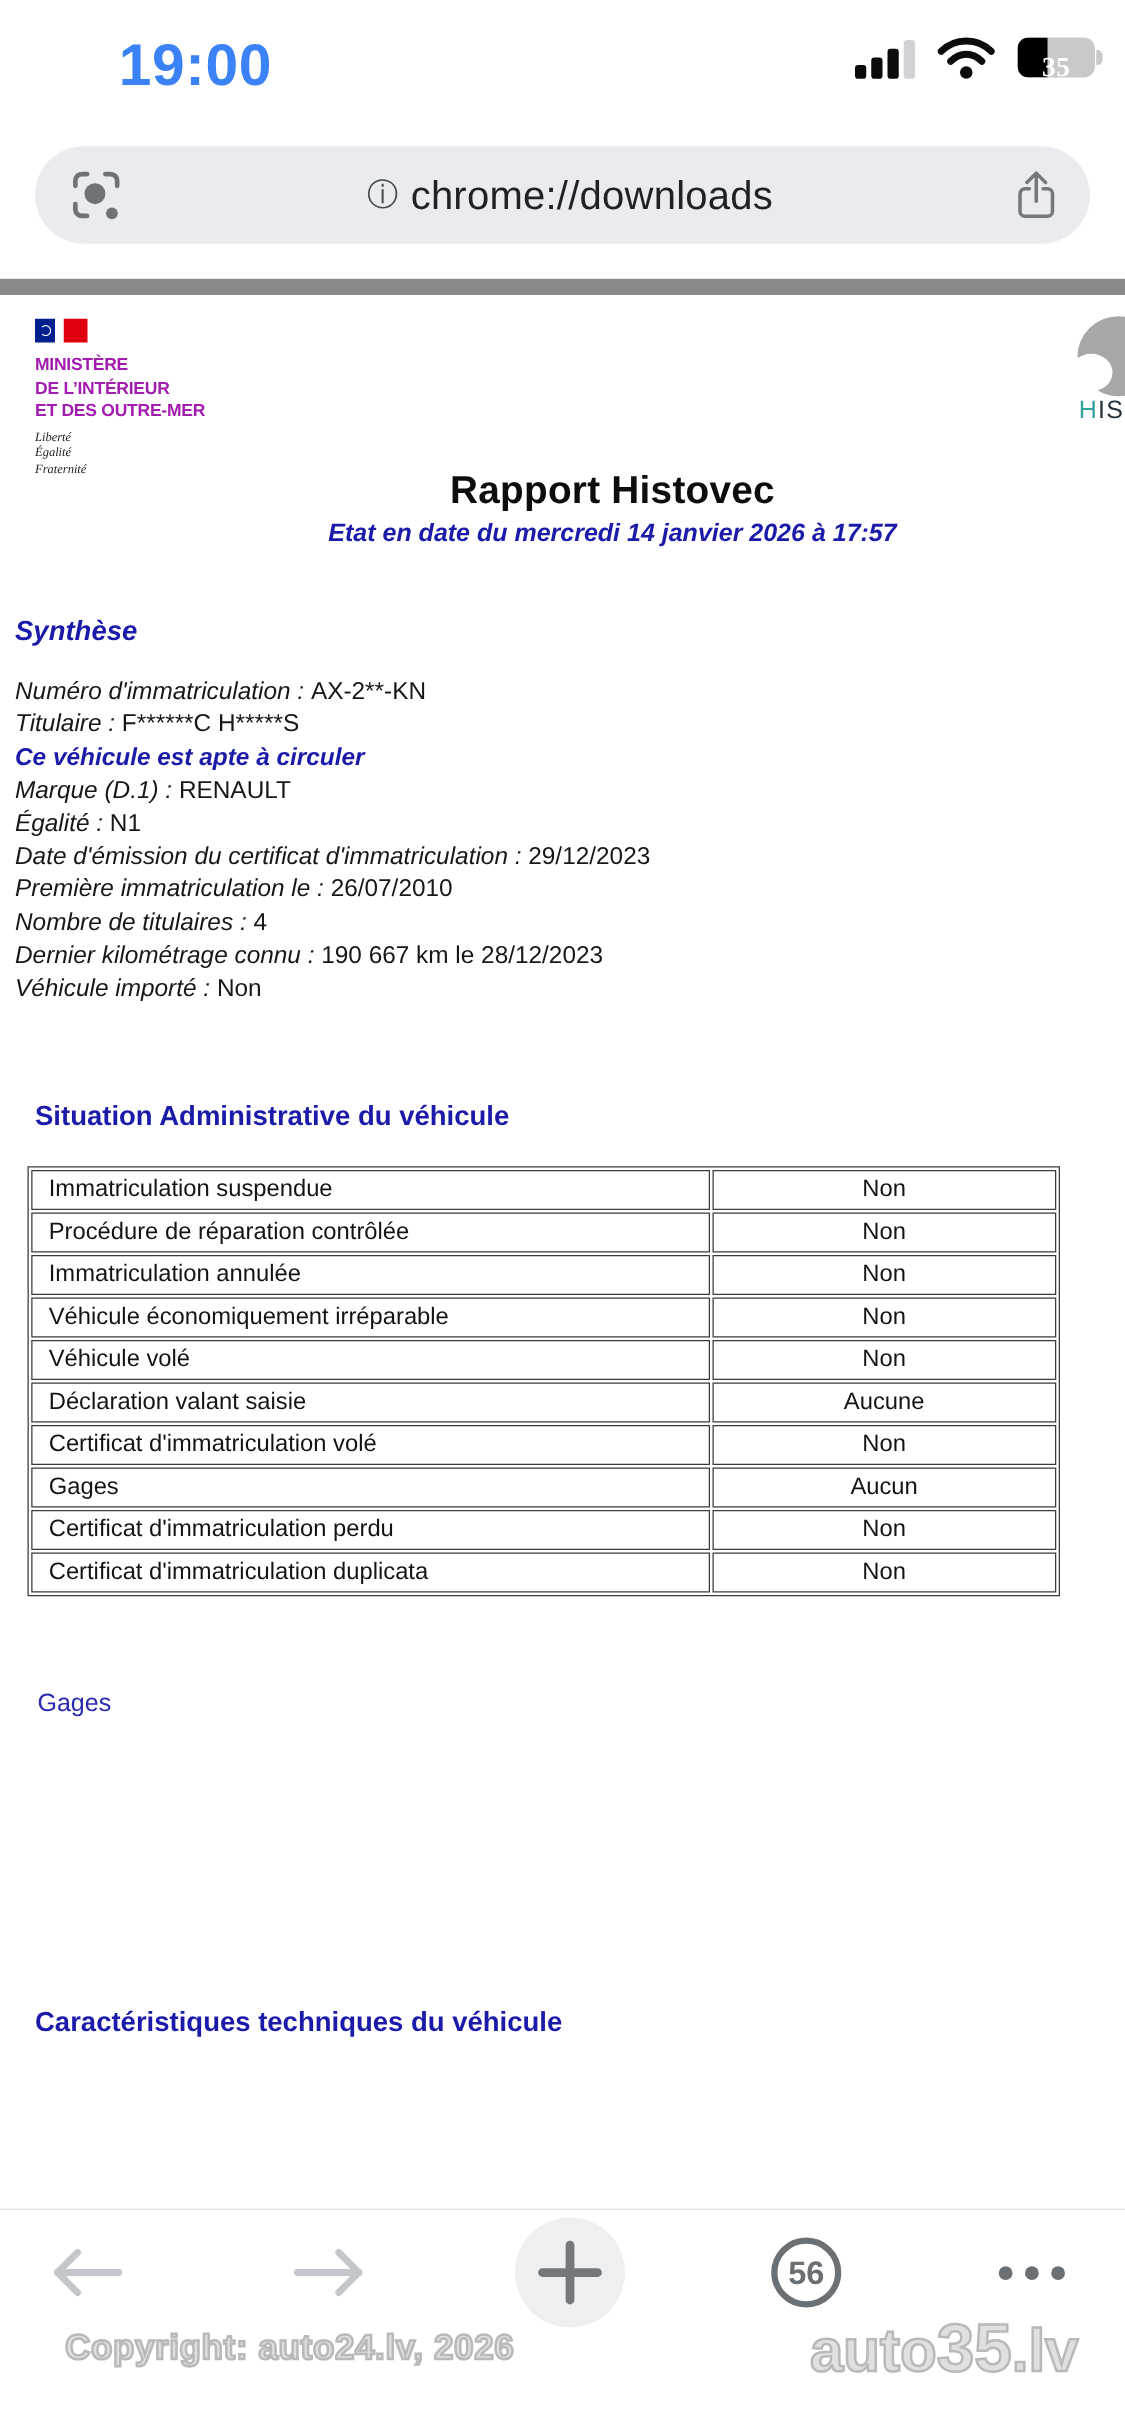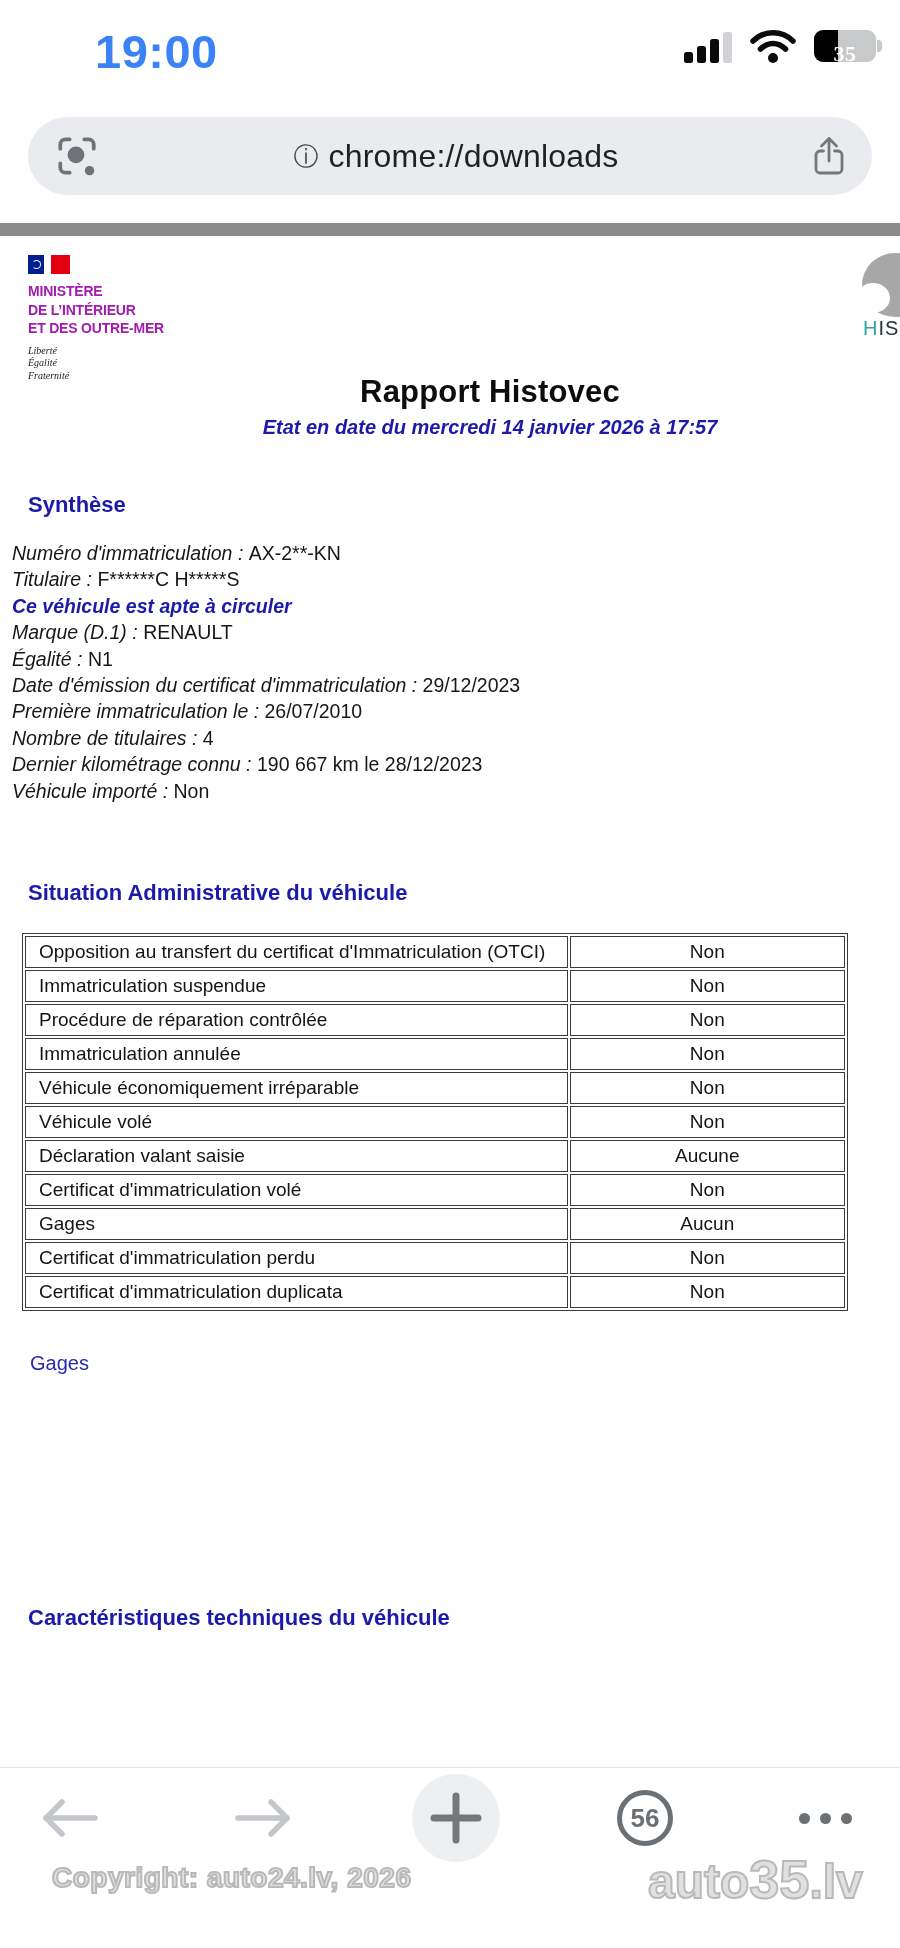--- a/index.html
+++ b/index.html
@@ -49,21 +49,21 @@
   .histovec{left:858px;top:253px;width:42px;height:90px;}
   .hv-blob{position:absolute;left:4px;top:0;width:66px;height:64px;border-radius:50%;background:#a7a7a7;}
   .hv-cut{position:absolute;left:-2px;top:30px;width:34px;height:30px;border-radius:50%;background:#fff;}
   .hv-text{position:absolute;left:5px;top:64px;font-size:20px;font-weight:500;letter-spacing:1px;}
   .hv-text .t1{color:#33a39b;} .hv-text .t2{color:#24333d;}
 
   
   .doc-title{left:0;top:374px;width:980px;text-align:center;font-size:31px;font-weight:700;color:#0d0d0d;letter-spacing:.2px;}
   .doc-subtitle{left:0;top:416px;width:980px;text-align:center;font-size:20px;font-weight:700;font-style:italic;color:#1b1aa9;}
   .sec-heading{font-size:22px;font-weight:700;color:#1b1aa9;}
-  .h-synthese{left:28px;top:492px;}
+  .h-synthese{left:12px;top:492px;font-style:italic;}
   .h-admin{left:28px;top:880px;}
   .h-tech{left:28px;top:1605px;}
 
   
   .syn-wrap{left:12px;top:540px;width:840px;}
   .syn-line{line-height:26.4px;font-size:19.5px;color:#171717;}
   .syn-label{font-style:italic;}
   .syn-value{font-style:normal;}
   .syn-line.em .syn-label{color:#1b1aa9;font-weight:700;}
 
@@ -214,24 +214,20 @@
     <div class="syn-line">
       <span class="syn-label">Véhicule importé : </span><span class="syn-value">Non</span>
     </div>
 
 </div>
 
 <div class="abs sec-heading h-admin">Situation Administrative du véhicule</div>
 <table class="abs admin-table">
   <tbody>
 
-      <tr>
-        <td class="lbl">Opposition au transfert du certificat d'Immatriculation (OTCI)</td>
-        <td class="val">Non</td>
-      </tr>
 
       <tr>
         <td class="lbl">Immatriculation suspendue</td>
         <td class="val">Non</td>
       </tr>
 
       <tr>
         <td class="lbl">Procédure de réparation contrôlée</td>
         <td class="val">Non</td>
       </tr>

